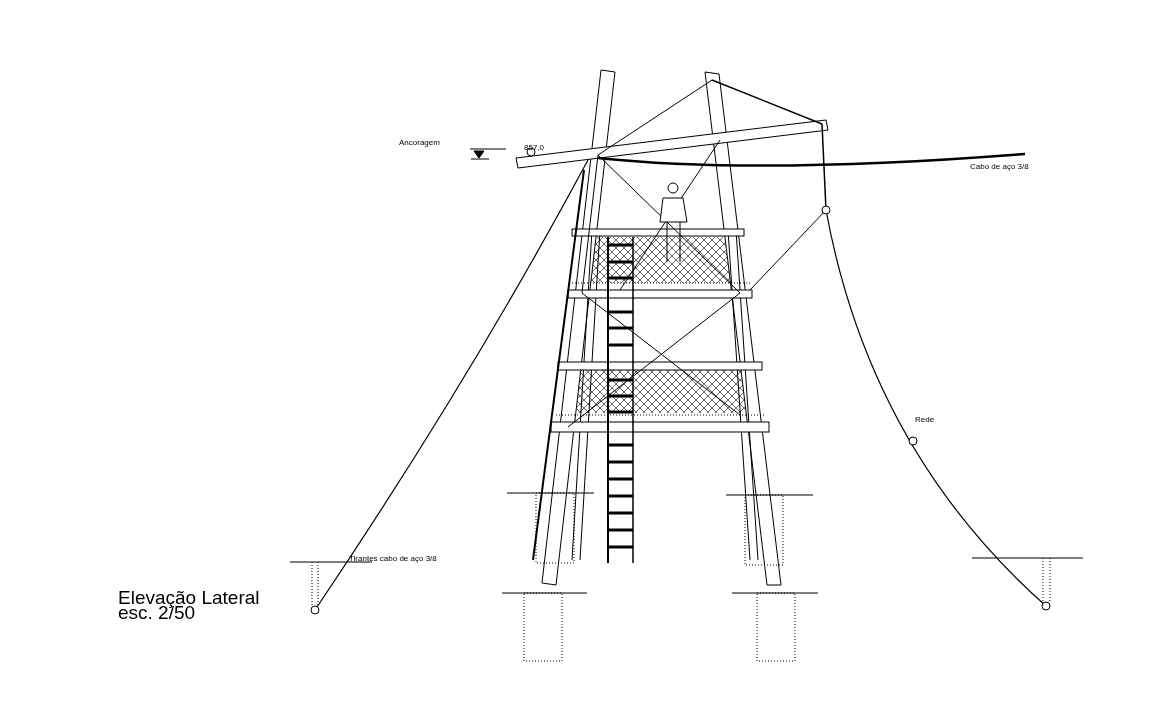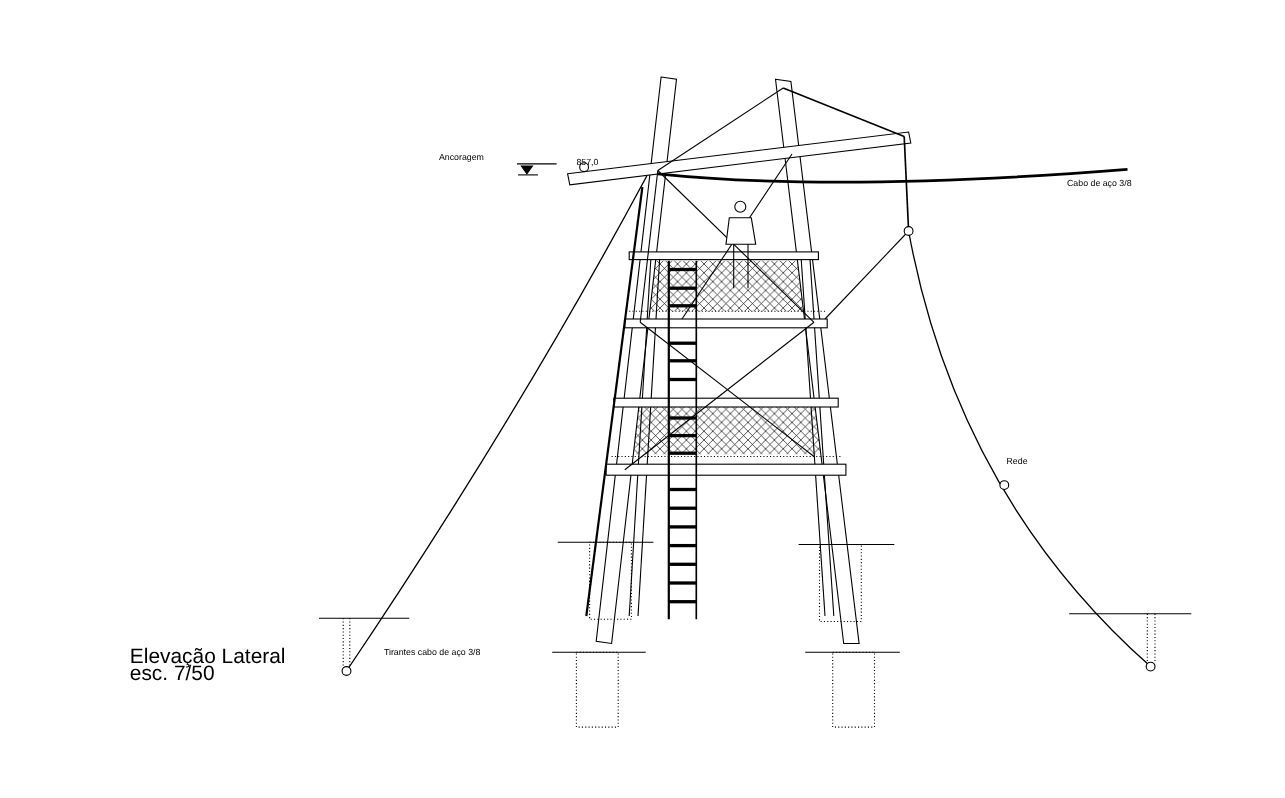--- a/index.html
+++ b/index.html
@@ -121,15 +121,15 @@
     <line x1="470" y1="149" x2="506" y2="149"></line>
     <polygon points="474,151 484,151 479,158" fill="#000"></polygon>
     <line x1="471" y1="159" x2="489" y2="159"></line>
   </g>
 </svg>
 
 <div class="lbl small" style="left:399px;top:138px;">Ancoragem</div>
 <div class="lbl small" style="left:476px;top:143px;padding-left:48px;">857,0</div>
 <div class="lbl small" style="left:970px;top:140px;margin-top:22px;">Cabo de aço 3/8</div>
 <div class="lbl small" style="left:915px;top:415px;">Rede</div>
-<div class="lbl small" style="left:349px;top:588px;">Tirantes cabo de aço 3/8</div>
+<div class="lbl small" style="left:349px;top:554px;">Tirantes cabo de aço 3/8</div>
 <div class="lbl title" style="left:118px;top:591px;">Elevação Lateral</div>
-<div class="lbl title" style="left:118px;top:606px;">esc. 7/50</div>
+<div class="lbl title" style="left:118px;top:606px;">esc. 2/50</div>
 
 </body></html>

